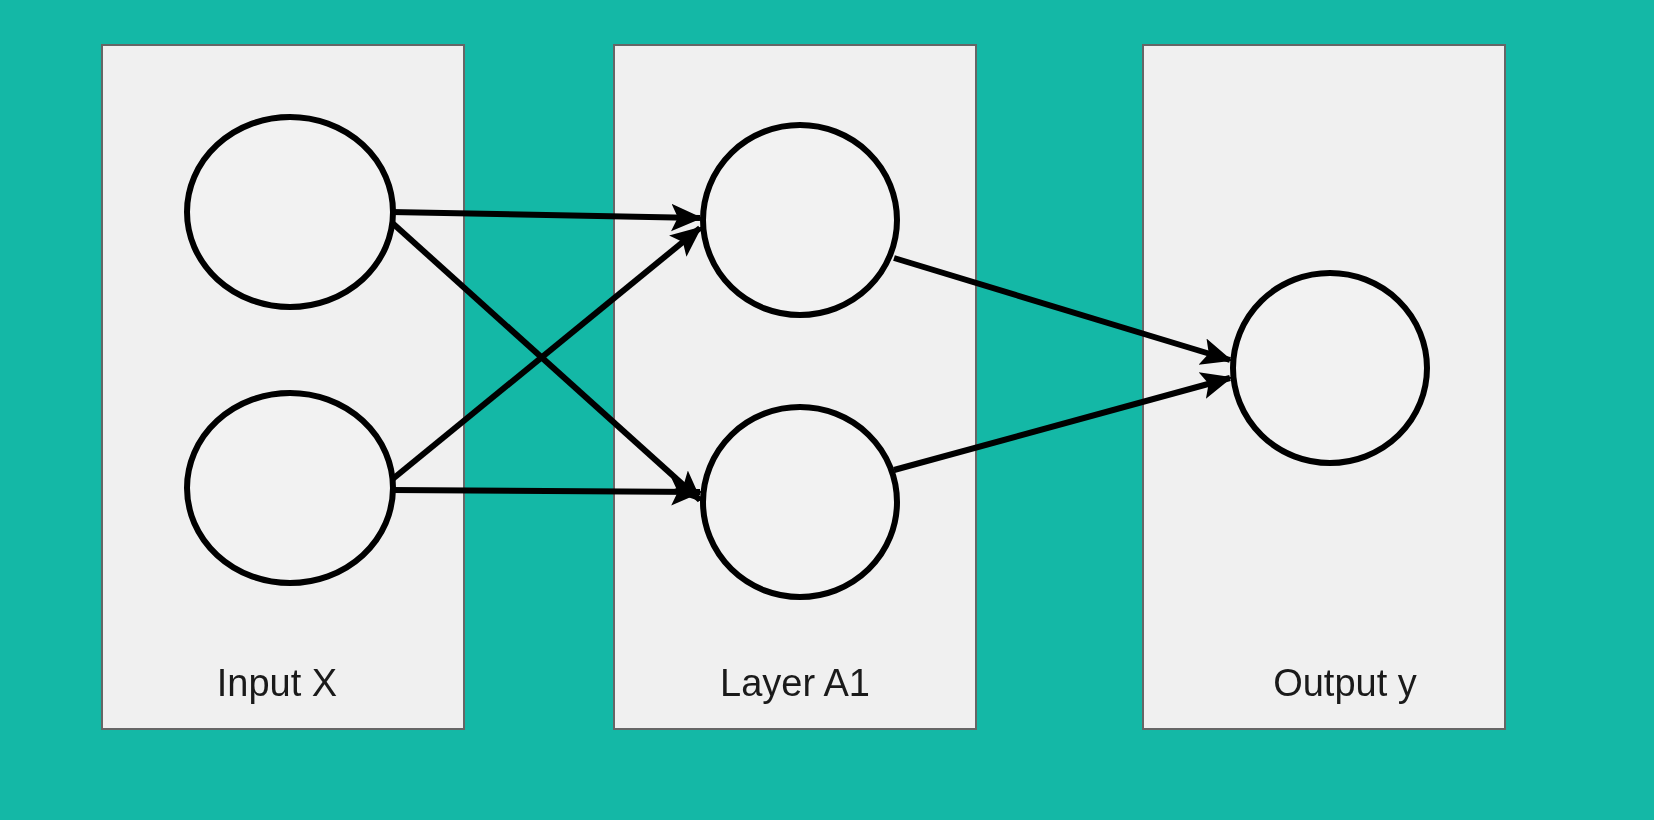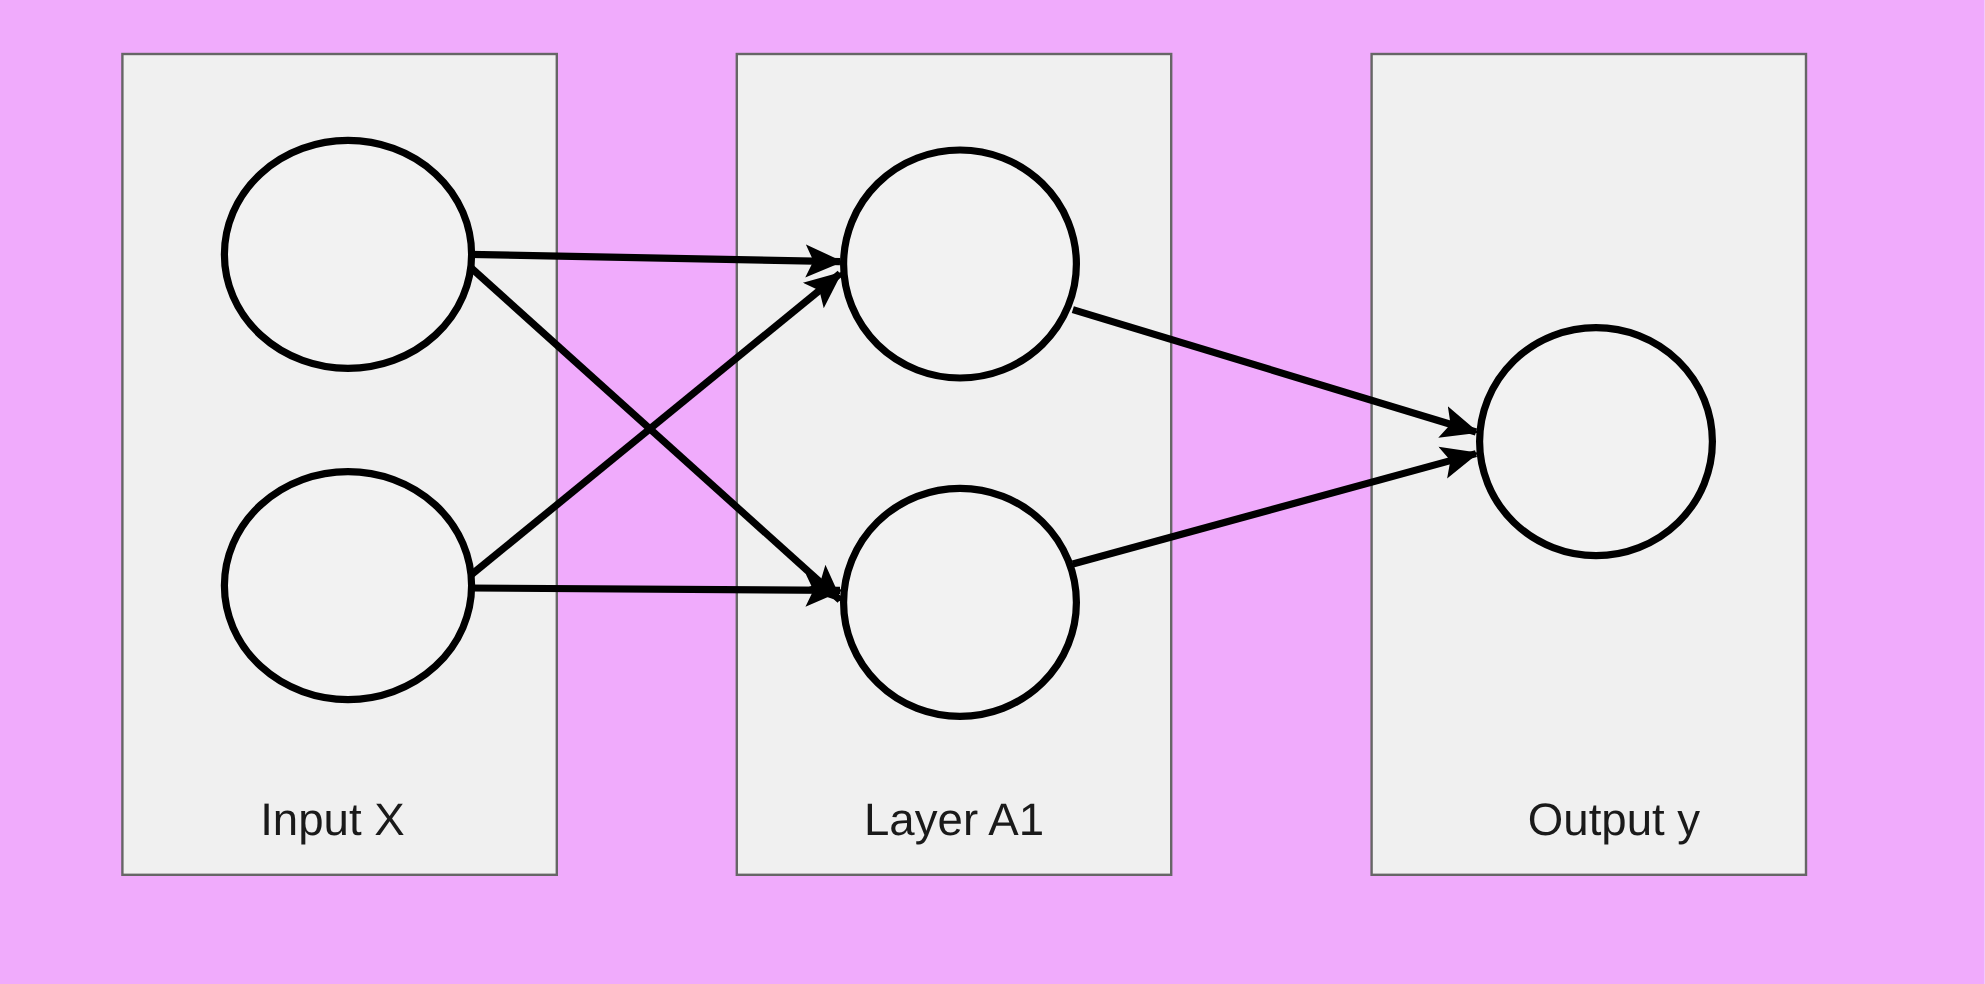--- a/index.html
+++ b/index.html
@@ -10,21 +10,21 @@
   body {
     width: 1654px;
     height: 820px;
     font-family: "Liberation Sans", sans-serif;
     overflow: hidden;
   }
   #diagram-root {
     position: relative;
     width: 1654px;
     height: 820px;
-    background: #f0abfc;
+    background: #14b8a6;
   }
   svg.diagram-canvas {
     display: block;
     width: 1654px;
     height: 820px;
   }
   .panel-rect {
     fill: #f0f0f0;
     stroke: #666666;
     stroke-width: 2;

